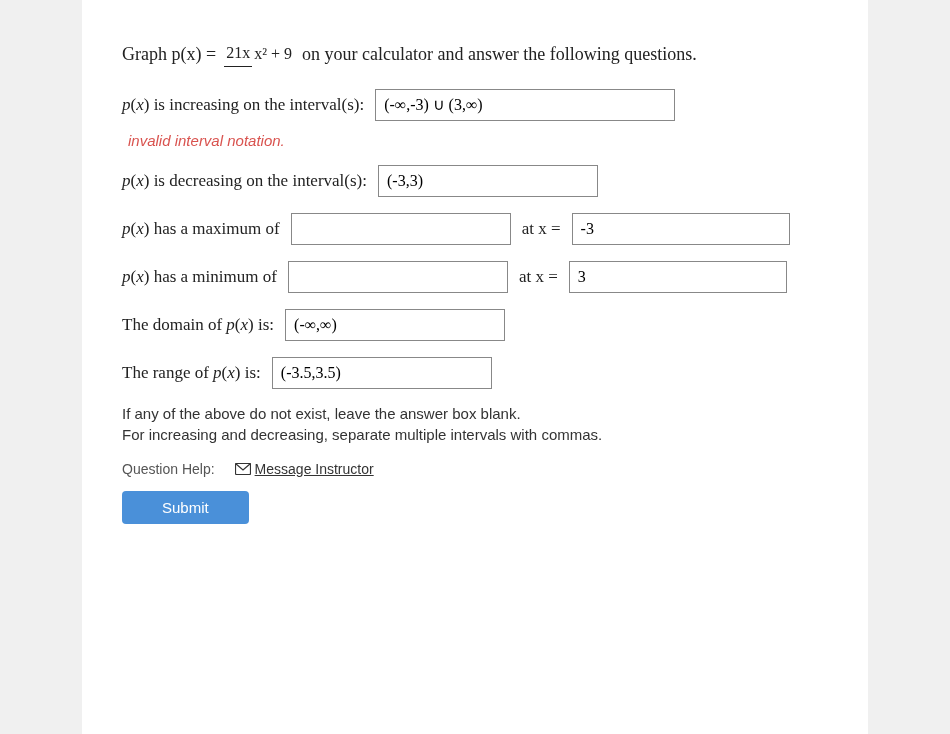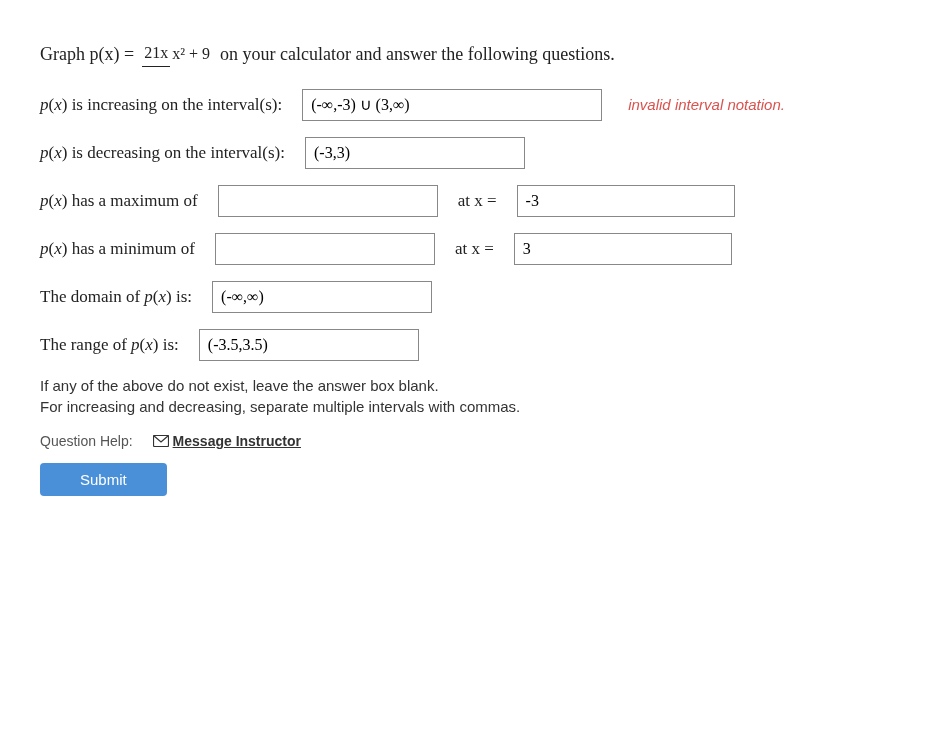--- a/index.html
+++ b/index.html
@@ -8,21 +8,21 @@
       background: #f0f0f0;
       font-family: 'Times New Roman', Times, serif;
       display: flex;
       justify-content: center;
       align-items: flex-start;
       min-height: 734px;
       padding: 0;
     }
 
     .page-container {
-      width: 950px;
+      width: 786px;
       min-height: 734px;
       background: #ffffff;
       padding: 30px 40px 20px 40px;
       position: relative;
     }
 
     .question-block {
       padding: 10px 0;
     }
 
@@ -63,21 +63,21 @@
       font-size: 18px;
     }
 
     .answer-row {
       display: flex;
       align-items: center;
       margin-bottom: 16px;
       font-size: 17px;
       color: #222;
       flex-wrap: wrap;
-      gap: 20px;
+      gap: 11px;
     }
 
     .answer-row .label-text {
       white-space: nowrap;
     }
 
     .answer-input {
       border: 1.5px solid #888;
       background: #fff;
       padding: 4px 8px;
@@ -136,21 +136,20 @@
     }
 
     .message-instructor-link {
       display: flex;
       align-items: center;
       gap: 4px;
       color: #333;
       text-decoration: underline;
       cursor: pointer;
       font-size: 14px;
-      font-weight: bold;
     }
 
     .mail-icon {
       width: 16px;
       height: 12px;
       display: inline-block;
     }
 
     .submit-btn {
       display: inline-block;

